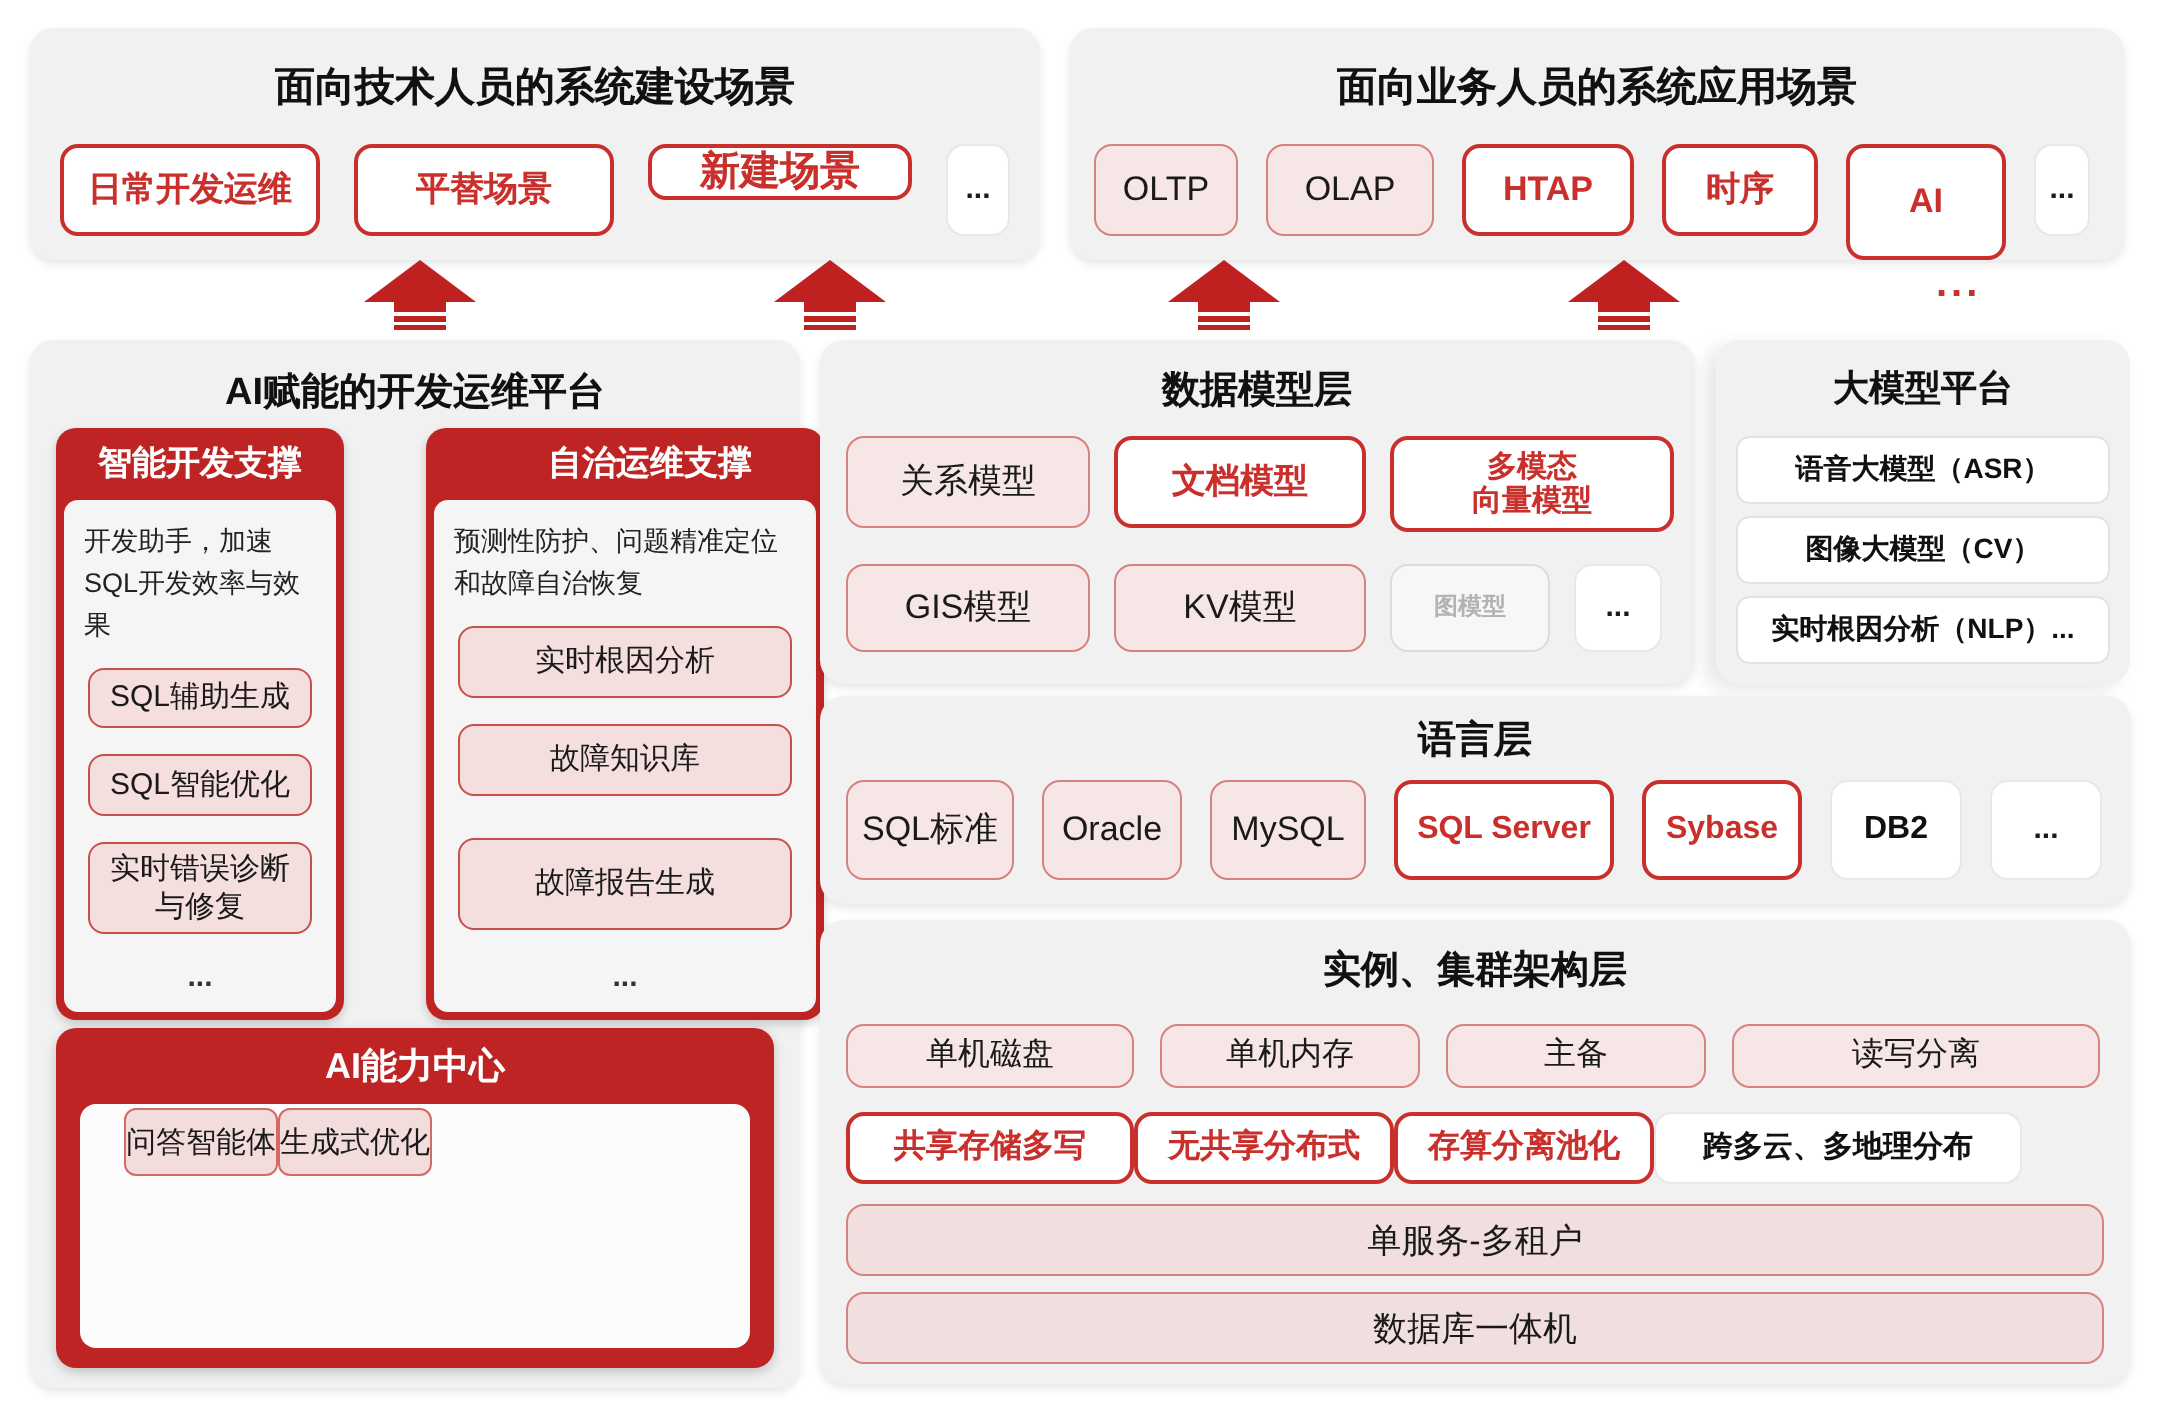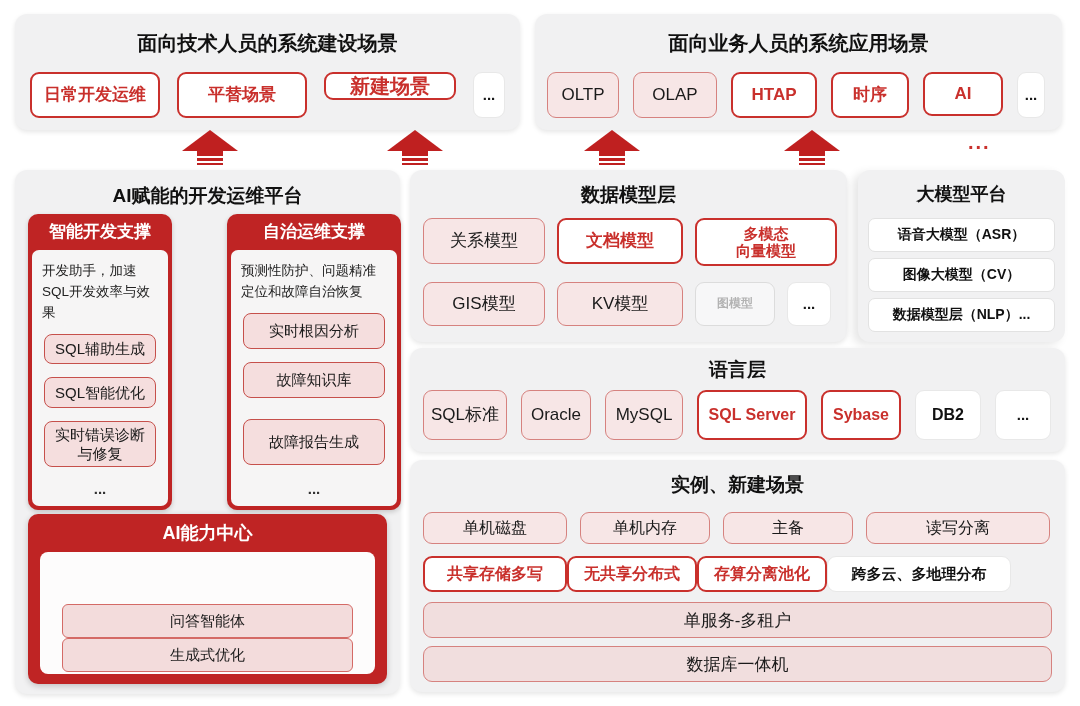--- a/index.html
+++ b/index.html
@@ -31,21 +31,21 @@
   .subcol-desc{font-size:13.5px;line-height:1.55;color:#222;margin:2px 2px 10px 2px;}
   .pill{background:#f5dede;border:1.5px solid #c6504b;border-radius:8px;margin:0 4px 13px 4px;
         display:flex;flex-direction:column;align-items:center;justify-content:center;
         font-size:15px;color:#1a1a1a;line-height:1.3;}
   .pill span:empty{display:none;}
   .pill-h34{height:34px;} .pill-h52{height:52px;} .pill-h44{height:44px;}
   .col-more{text-align:center;color:#333;font-weight:bold;margin-top:auto;font-size:15px;}
   .ai-center{position:absolute;background:#bf2424;border-radius:10px;box-shadow:0 2px 6px rgba(0,0,0,0.2);}
   .ai-center-title{height:36px;line-height:38px;text-align:center;color:#ffffff;font-weight:bold;font-size:18px;}
   .ai-inner{position:absolute;left:12px;right:12px;top:38px;bottom:10px;background:#fdfcfc;border-radius:8px;
-            display:flex;flex-direction:column;justify-content:flex-end;padding:2px 22px;box-sizing:border-box;}
+            display:flex;flex-direction:row;justify-content:flex-start;padding:2px 22px;box-sizing:border-box;}
   .ai-item{height:32px;background:#f3dcdc;border:1px solid #d46a66;border-radius:6px;
            display:flex;align-items:center;justify-content:center;font-size:15px;color:#1a1a1a;}
   
   .llm-item{position:absolute;left:10px;right:10px;height:32px;background:#fff;border:1px solid #e2e2e2;
             border-radius:7px;display:flex;align-items:center;justify-content:center;
             font-size:14px;font-weight:bold;color:#111;}
   .wide-bar{position:absolute;left:13px;right:13px;height:34px;border-radius:9px;background:#f1dede;
             border:1px solid #d6827f;display:flex;align-items:center;justify-content:center;font-size:17px;color:#1a1a1a;}
 </style>
 </head>
@@ -63,21 +63,21 @@
     </div>
   </section>
 
   <section class="panel" style="left:535px;top:14px;width:527px;height:116px;">
     <div class="panel-title" style="top:16px;font-size:20px;">面向业务人员的系统应用场景</div>
     <div class="chip-row" style="left:12px;top:58px;gap:14px;">
       <div class="chip pink" style="width:72px;height:46px;font-size:17px;">OLTP</div>
       <div class="chip pink" style="width:84px;height:46px;font-size:17px;">OLAP</div>
       <div class="chip red-outline" style="width:86px;height:46px;font-size:17px;">HTAP</div>
       <div class="chip red-outline" style="width:78px;height:46px;font-size:17px;">时序</div>
-      <div class="chip red-outline" style="width:80px;height:44px;font-size:17px;">AI</div>
+      <div class="chip red-outline" style="width:80px;height:58px;font-size:17px;">AI</div>
       <div class="chip plain" style="width:28px;height:46px;font-size:15px;font-weight:bold;">...</div>
     </div>
   </section>
 
   <div class="arrow" style="left:182px;top:130px;">
       <div class="arrow-head"></div>
       <div class="arrow-stem"></div>
     </div>
   <div class="arrow" style="left:387px;top:130px;">
       <div class="arrow-head"></div>
@@ -107,21 +107,21 @@
             <span>SQL智能优化</span>
           </div>
         <div class="pill pill-h52">
             <span>实时错误诊断</span>
             <span>与修复</span>
           </div>
         <div class="col-more">...</div>
       </div>
     </div>
 
-    <div class="subcol" style="left:212px;top:44px;width:174px;height:296px;">
+    <div class="subcol" style="left:198px;top:44px;width:174px;height:296px;padding-left:25px;">
       <div class="subcol-header">自治运维支撑</div>
       <div class="subcol-body">
         <div class="subcol-desc">预测性防护、问题精准定位和故障自治恢复</div>
         <div class="pill pill-h34">
             <span>实时根因分析</span>
           </div>
         <div class="pill pill-h34">
             <span>故障知识库</span>
           </div>
         <div class="pill pill-h44" style="margin-top:8px;">
@@ -167,38 +167,38 @@
       <div class="chip plain" style="width:44px;height:44px;font-size:15px;font-weight:bold;">
           <span>...</span>
         </div>
     </div>
   </section>
 
   <section class="panel" style="left:858px;top:170px;width:207px;height:172px;box-shadow:-5px 3px 10px rgba(0,0,0,0.10);">
     <div class="panel-title" style="top:12px;font-size:18px;">大模型平台</div>
     <div class="llm-item" style="top:48px;text-align:center;">语音大模型（ASR）</div>
     <div class="llm-item" style="top:88px;">图像大模型（CV）</div>
-    <div class="llm-item" style="top:128px;">数据模型层（NLP）...</div>
+    <div class="llm-item" style="top:128px;">实时根因分析（NLP）...</div>
   </section>
 
   <section class="panel" style="left:410px;top:348px;width:655px;height:104px;">
     <div class="panel-title" style="top:9px;font-size:19px;">语言层</div>
     <div class="chip-row" style="left:13px;top:42px;gap:14px;">
       <div class="chip pink" style="width:84px;height:50px;font-size:17px;">SQL标准</div>
       <div class="chip pink" style="width:70px;height:50px;font-size:17px;">Oracle</div>
       <div class="chip pink" style="width:78px;height:50px;font-size:17px;">MySQL</div>
       <div class="chip red-outline" style="width:110px;height:50px;font-size:16px;">SQL Server</div>
       <div class="chip red-outline" style="width:80px;height:50px;font-size:16px;">Sybase</div>
       <div class="chip plain-bold" style="width:66px;height:50px;font-size:16px;">DB2</div>
       <div class="chip plain" style="width:56px;height:50px;font-size:15px;font-weight:bold;">...</div>
     </div>
   </section>
 
   <section class="panel" style="left:410px;top:460px;width:655px;height:232px;">
-    <div class="panel-title" style="top:12px;font-size:19px;">实例、新建场景</div>
+    <div class="panel-title" style="top:12px;font-size:19px;">实例、集群架构层</div>
     <div class="chip-row" style="left:13px;top:52px;gap:13px;">
       <div class="chip pink" style="width:144px;height:32px;font-size:16px;">单机磁盘</div>
       <div class="chip pink" style="width:130px;height:32px;font-size:16px;">单机内存</div>
       <div class="chip pink" style="width:130px;height:32px;font-size:16px;">主备</div>
       <div class="chip pink" style="width:184px;height:32px;font-size:16px;">读写分离</div>
     </div>
     <div class="chip-row" style="left:13px;top:96px;">
       <div class="chip red-outline" style="width:144px;height:36px;font-size:16px;">共享存储多写</div>
       <div class="chip red-outline" style="width:130px;height:36px;font-size:16px;">无共享分布式</div>
       <div class="chip red-outline" style="width:130px;height:36px;font-size:16px;">存算分离池化</div>

